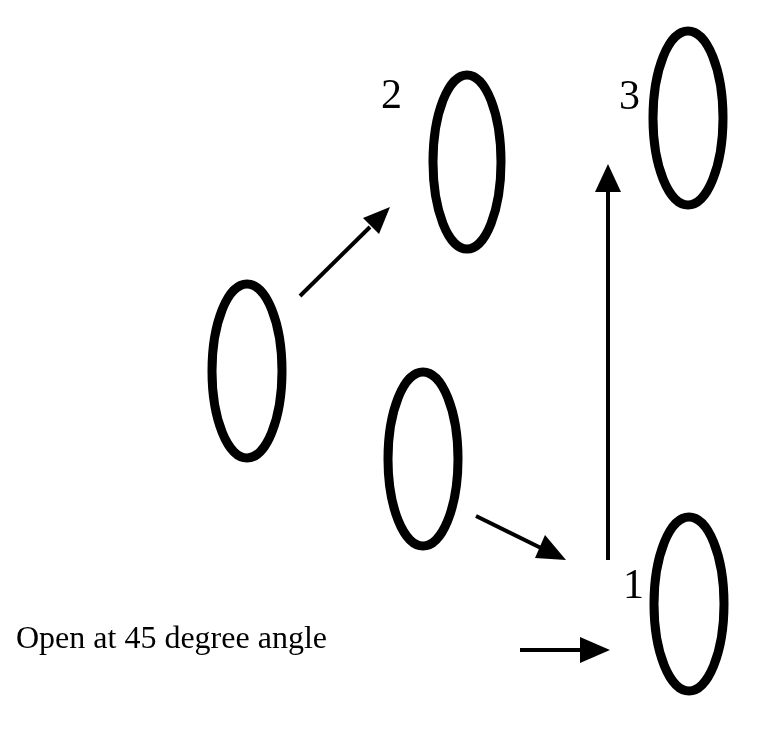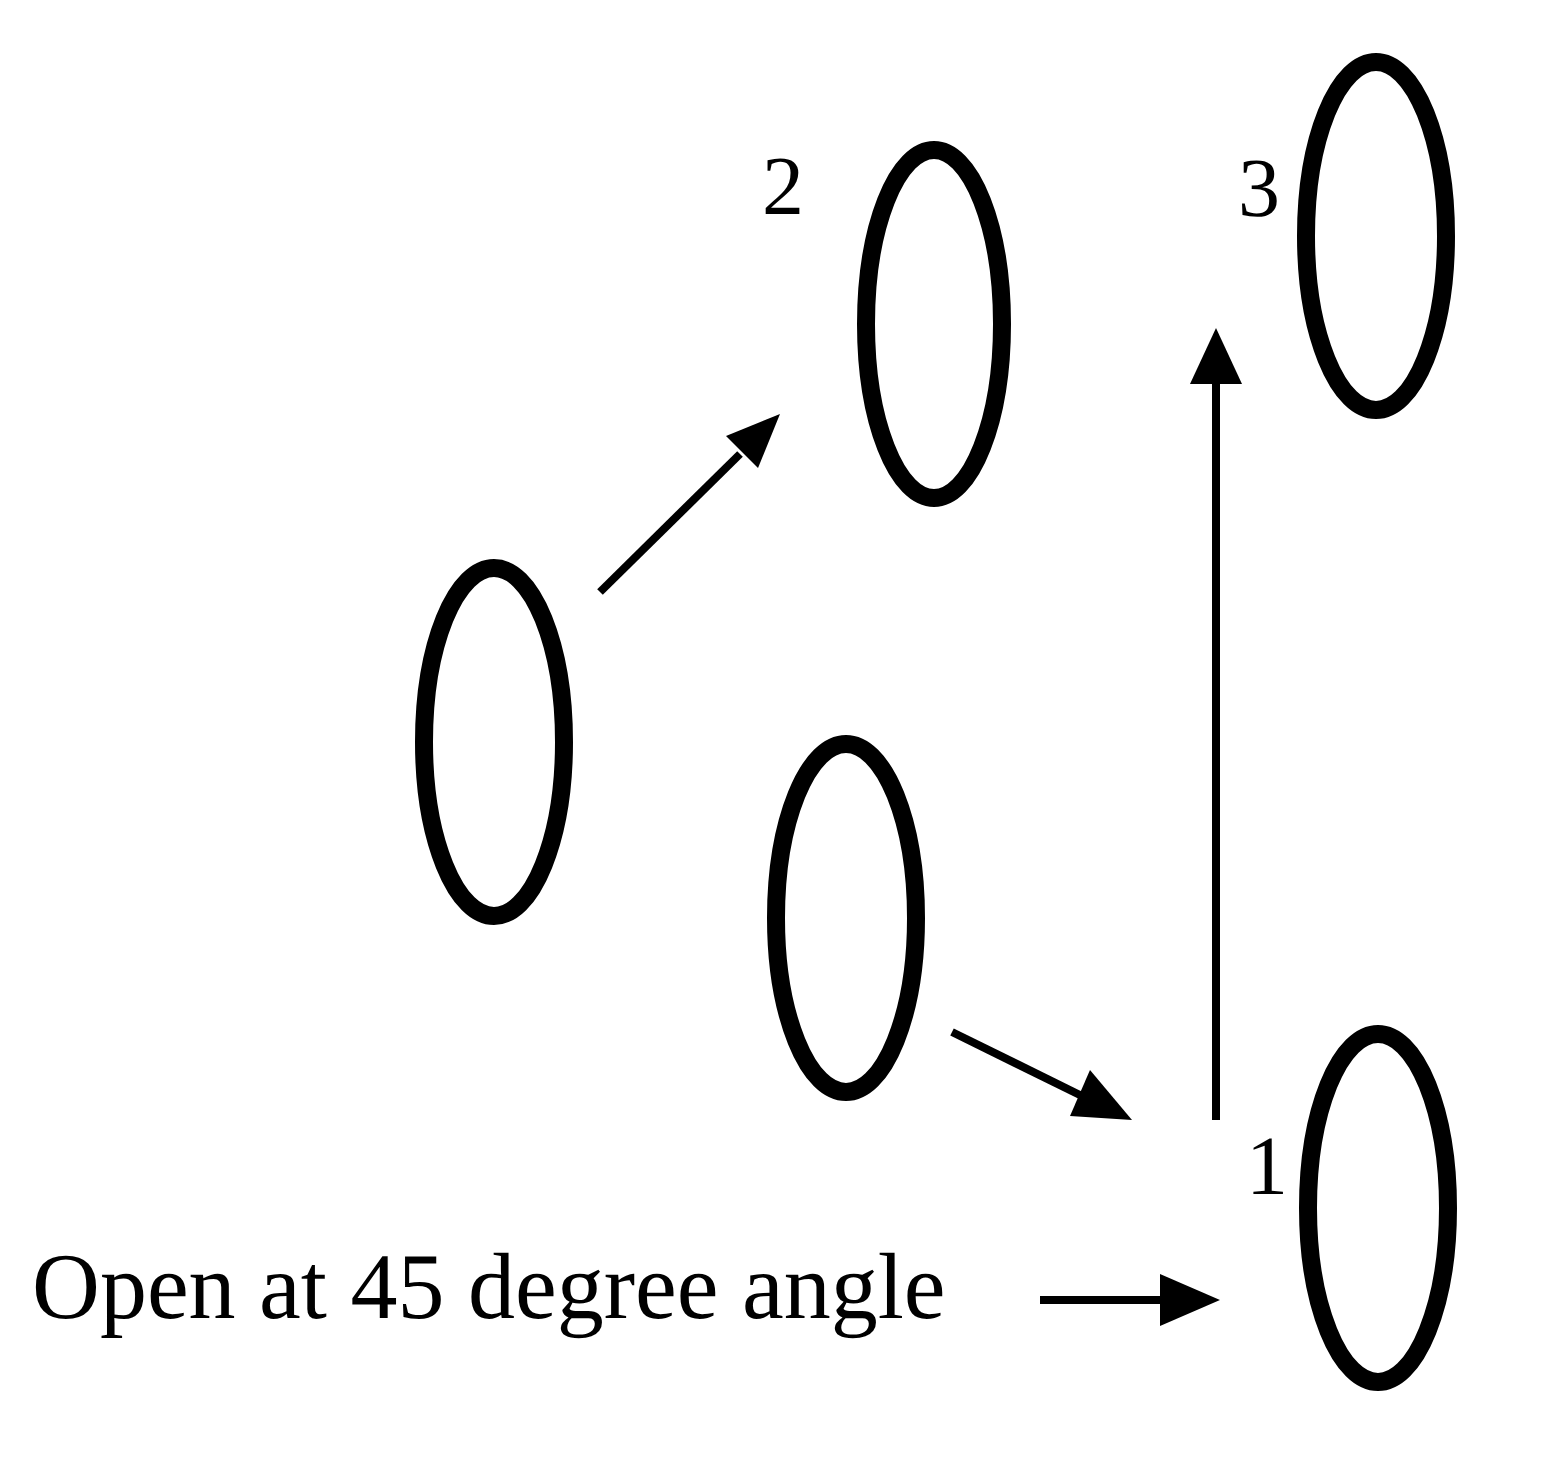--- a/index.html
+++ b/index.html
@@ -1,20 +1,20 @@
 <!DOCTYPE html>
 <html><head>
   <meta charset="utf-8">
   <style>
     html, body { margin: 0; padding: 0; background: #ffffff; }
     body { width: 778px; height: 733px; position: relative; overflow: hidden; }
     #canvas { position: absolute; left: 0; top: 0; }
     .lbl { position: absolute; font-family: "Liberation Serif", "DejaVu Serif", serif; color: #000; line-height: 1; white-space: nowrap; }
     .num { font-size: 42px; }
-    .caption { font-size: 47px; }
+    .caption { font-size: 32px; }
   </style>
 </head>
 <body>
 
 <svg id="canvas" width="778" height="733" viewBox="0 0 778 733">
   <defs>
     <marker id="ah" markerWidth="10" markerHeight="10" refX="9" refY="5" orient="auto" markerUnits="userSpaceOnUse" viewBox="0 0 10 10">
       <path d="M0,0 L10,5 L0,10 z" fill="#000"></path>
     </marker>
   </defs>

